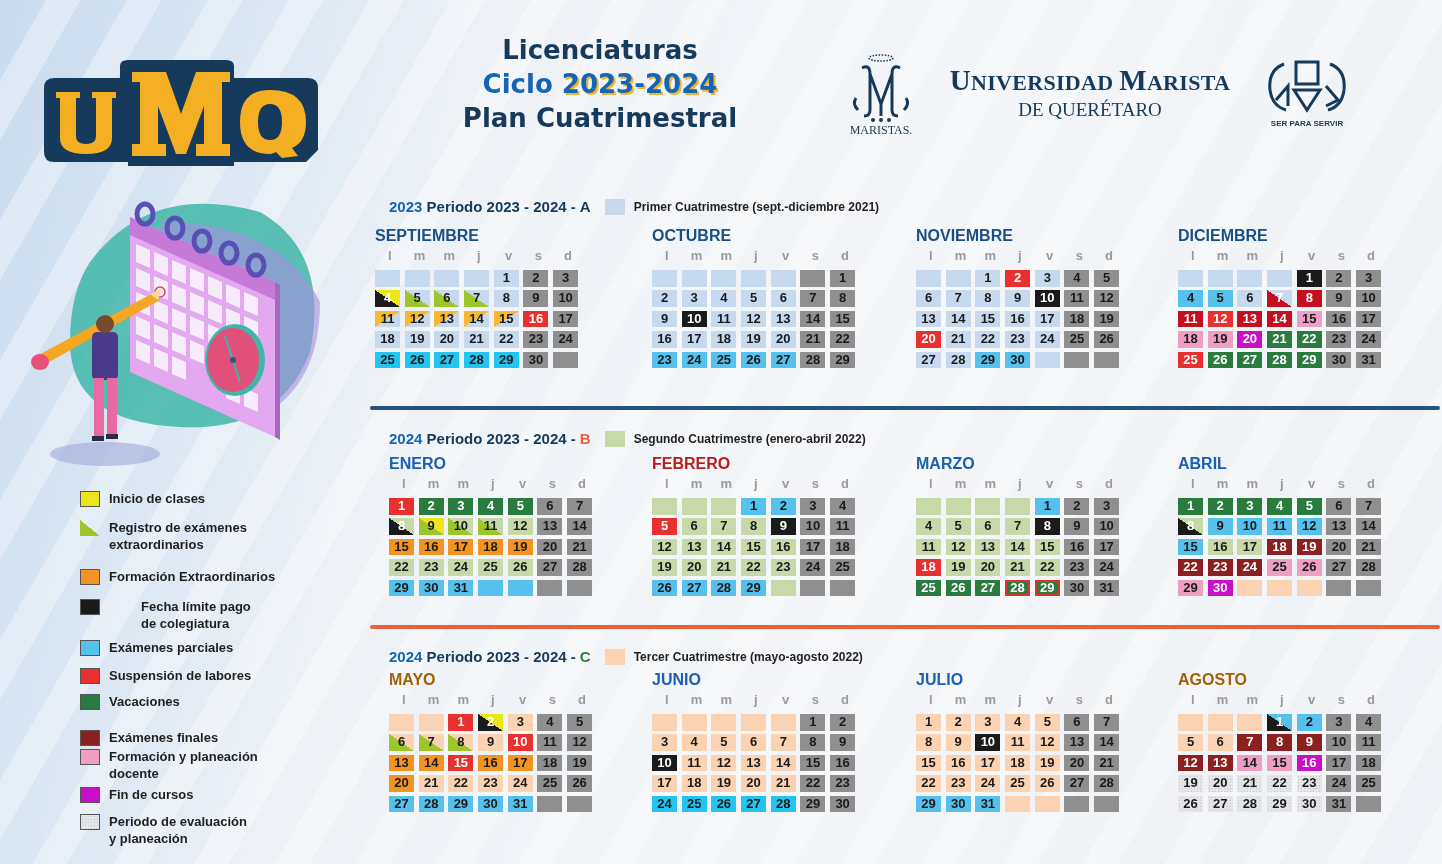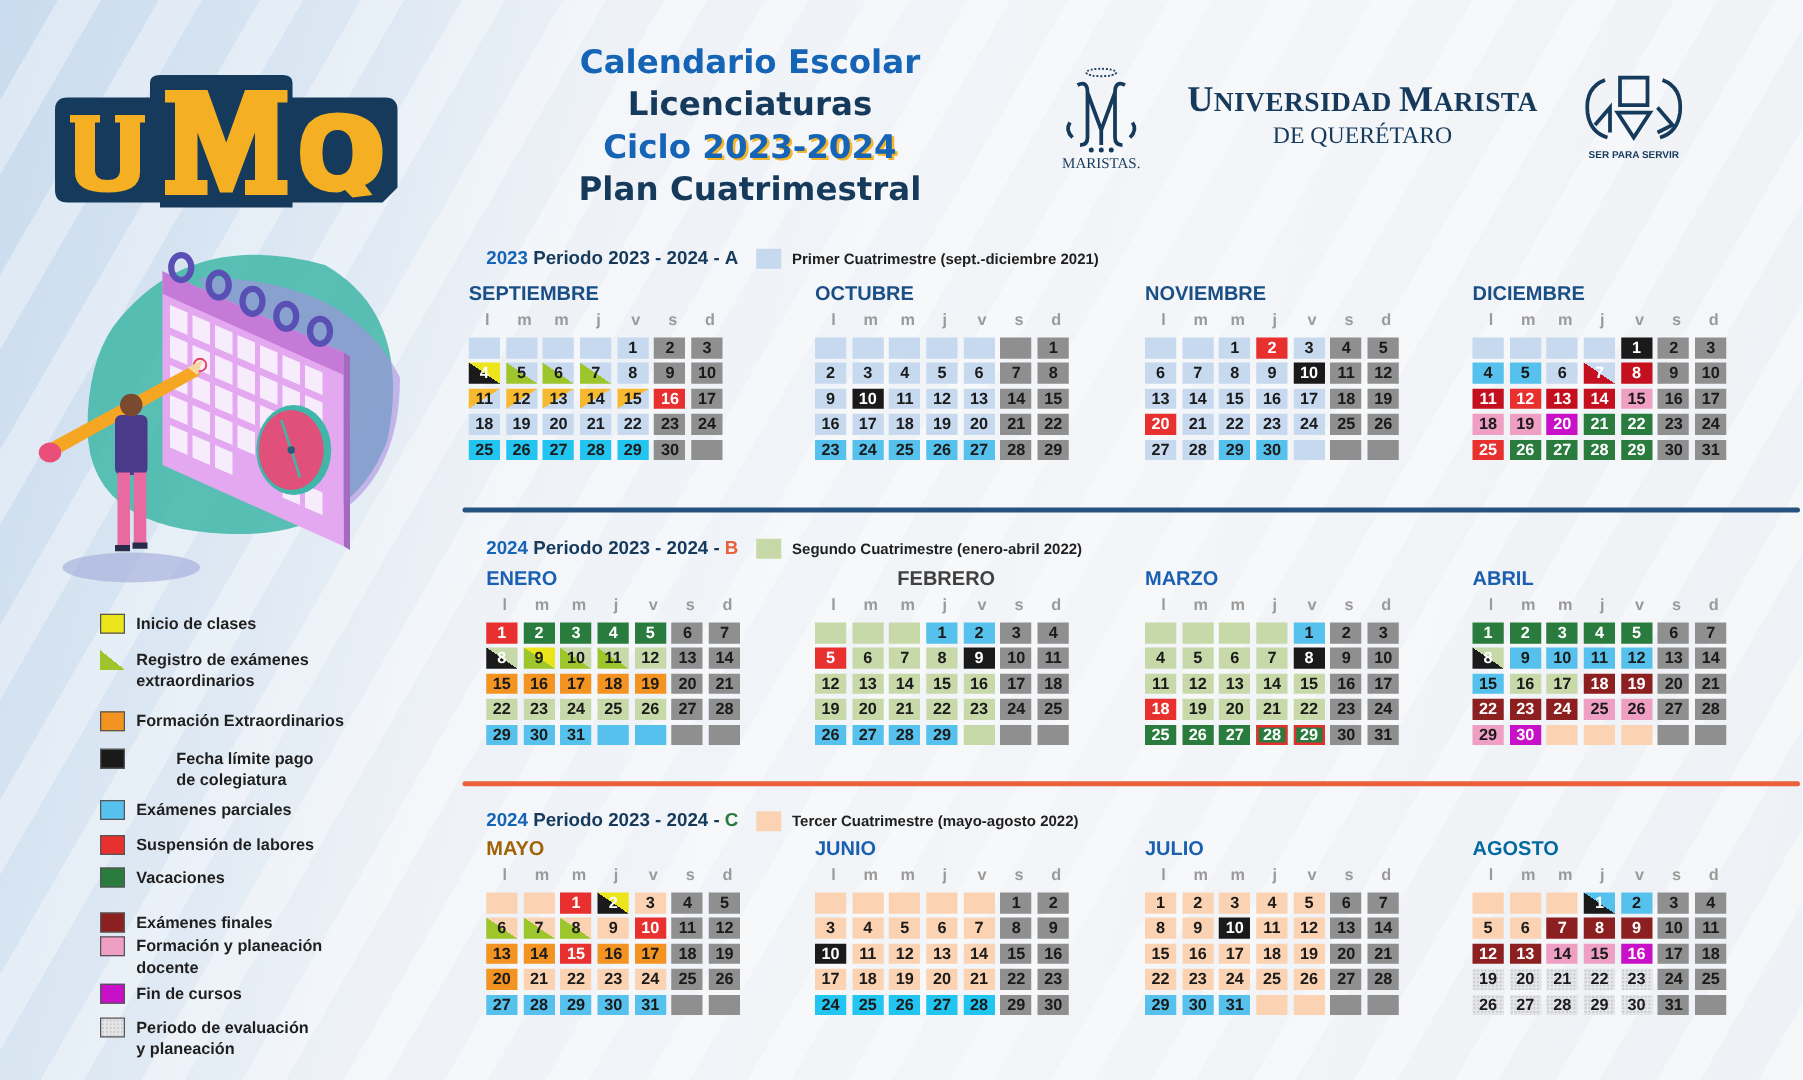--- a/index.html
+++ b/index.html
@@ -200,21 +200,20 @@
     <div class="legend-item" style="top: 325px;">
       <div class="legend-swatch c-eval"></div>
       <div class="legend-label">
         <div>Periodo de evaluación</div>
         <div>y planeación</div>
       </div>
     </div>
   </div>
 
 <div class="title-block">
-  <div class="title-line1">Calendario Escolar</div>
   <div class="title-line2">Licenciaturas</div>
   <div class="title-line3"><span>Ciclo </span><span class="title-year">2023-2024</span></div>
   <div class="title-line4">Plan Cuatrimestral</div>
 </div>
 
 <svg class="maristas-logo" viewBox="0 0 82 88">
   <ellipse cx="41" cy="8" rx="12" ry="3" fill="none" stroke="#163a5c" stroke-width="1.5" stroke-dasharray="1.5 1.5"></ellipse>
   <path d="M22 18 Q30 14 30 24 L30 60 Q30 66 24 66 M30 24 L41 54 L52 24 M52 24 Q52 14 60 18 M52 24 L52 60 Q52 66 58 66 M18 60 Q12 54 16 48 M64 60 Q70 54 66 48 M41 54 L41 66" fill="none" stroke="#163a5c" stroke-width="3"></path>
   <circle cx="33" cy="70" r="2" fill="#163a5c"></circle>
     <circle cx="41" cy="70" r="2" fill="#163a5c"></circle>
@@ -490,21 +489,21 @@
         <div class="cell c-par"><span>29</span></div>
         <div class="cell c-par"><span>30</span></div>
         <div class="cell c-par"><span>31</span></div>
         <div class="cell c-par"></div>
         <div class="cell c-par"></div>
         <div class="cell c-wk"></div>
         <div class="cell c-wk"></div>
       </div>
     </div>
     <div class="month" style="left: 652px; top: 454px;">
-      <div class="month-name" style="color: #404040; text-align: center;">FEBRERO</div>
+      <div class="month-name" style="color: #b91c1c;">FEBRERO</div>
       <div class="weekdays">
         <div class="weekday">l</div>
         <div class="weekday">m</div>
         <div class="weekday">m</div>
         <div class="weekday">j</div>
         <div class="weekday">v</div>
         <div class="weekday">s</div>
         <div class="weekday">d</div>
       </div>
       <div class="grid">
@@ -790,21 +789,21 @@
         <div class="cell c-par"><span>29</span></div>
         <div class="cell c-par"><span>30</span></div>
         <div class="cell c-par"><span>31</span></div>
         <div class="cell c-C"></div>
         <div class="cell c-C"></div>
         <div class="cell c-wk"></div>
         <div class="cell c-wk"></div>
       </div>
     </div>
     <div class="month" style="left: 1178px; top: 670px;">
-      <div class="month-name" style="color: #0369a1;">AGOSTO</div>
+      <div class="month-name" style="color: #a16207;">AGOSTO</div>
       <div class="weekdays">
         <div class="weekday">l</div>
         <div class="weekday">m</div>
         <div class="weekday">m</div>
         <div class="weekday">j</div>
         <div class="weekday">v</div>
         <div class="weekday">s</div>
         <div class="weekday">d</div>
       </div>
       <div class="grid">

